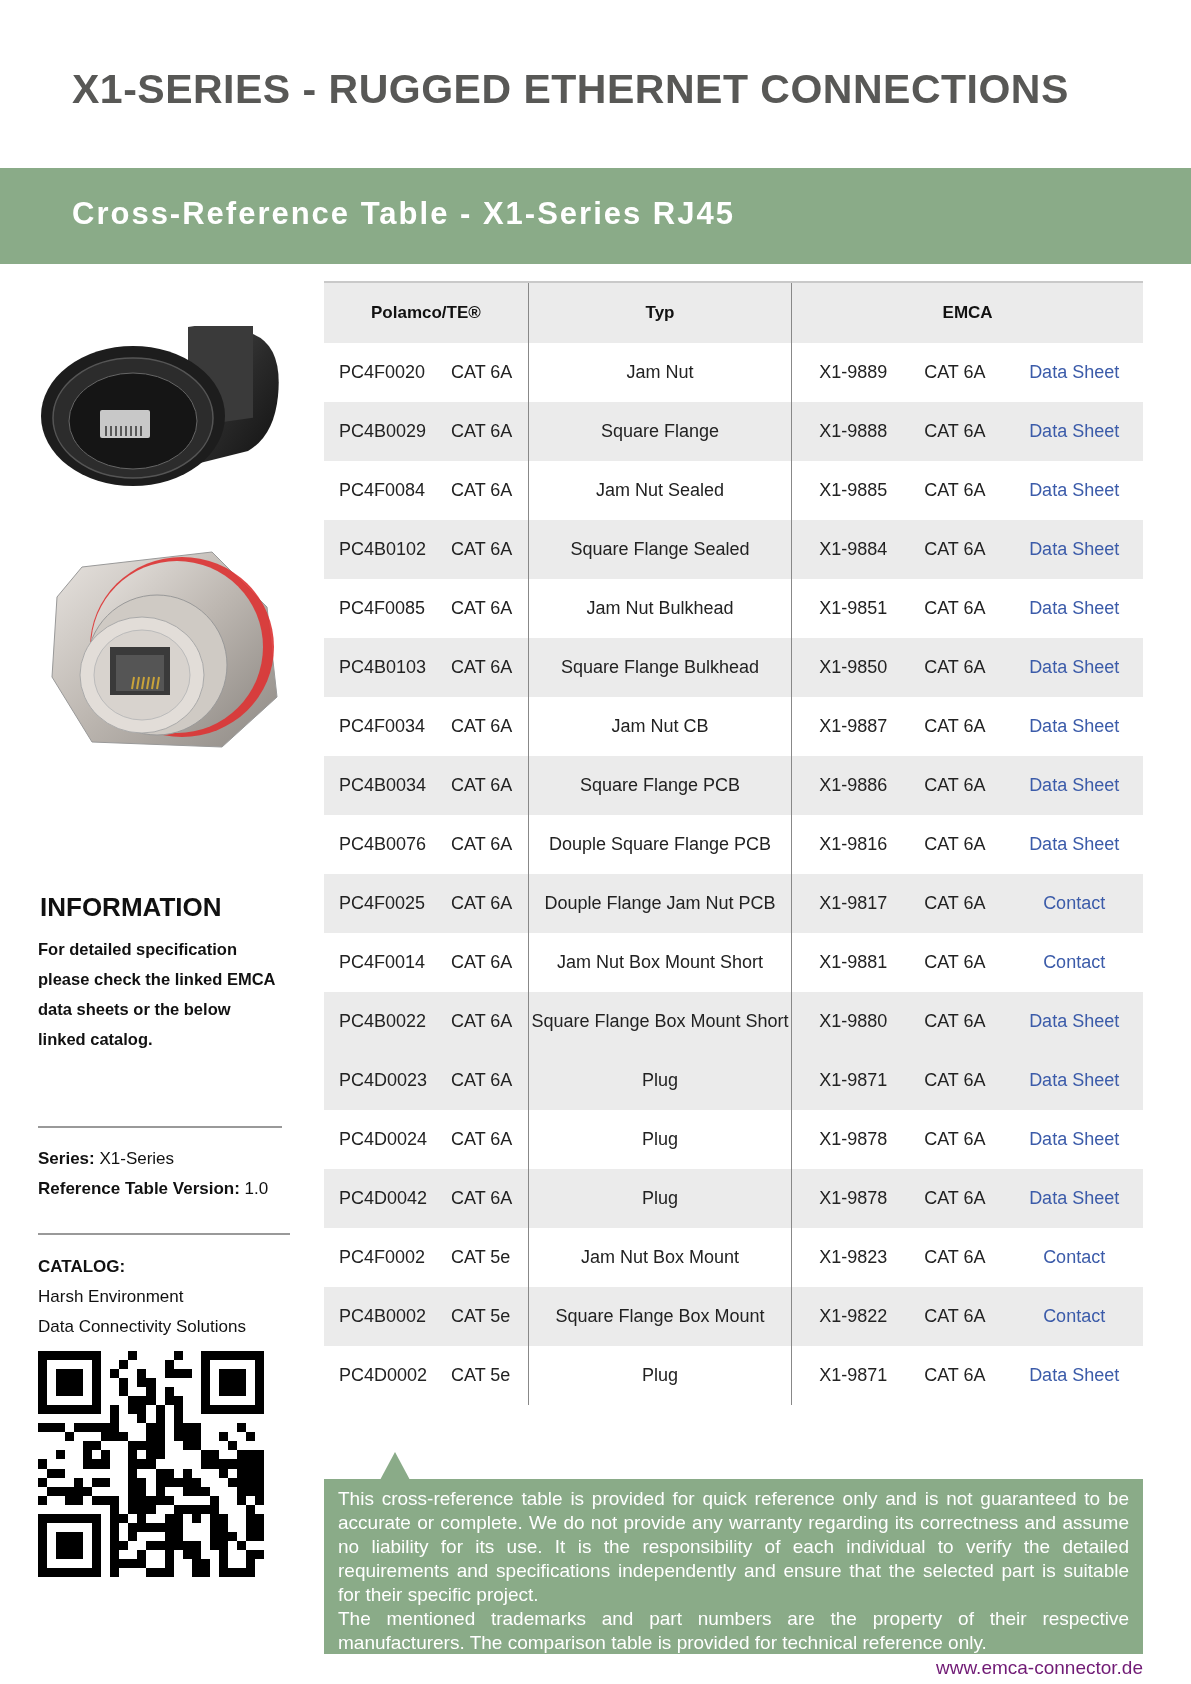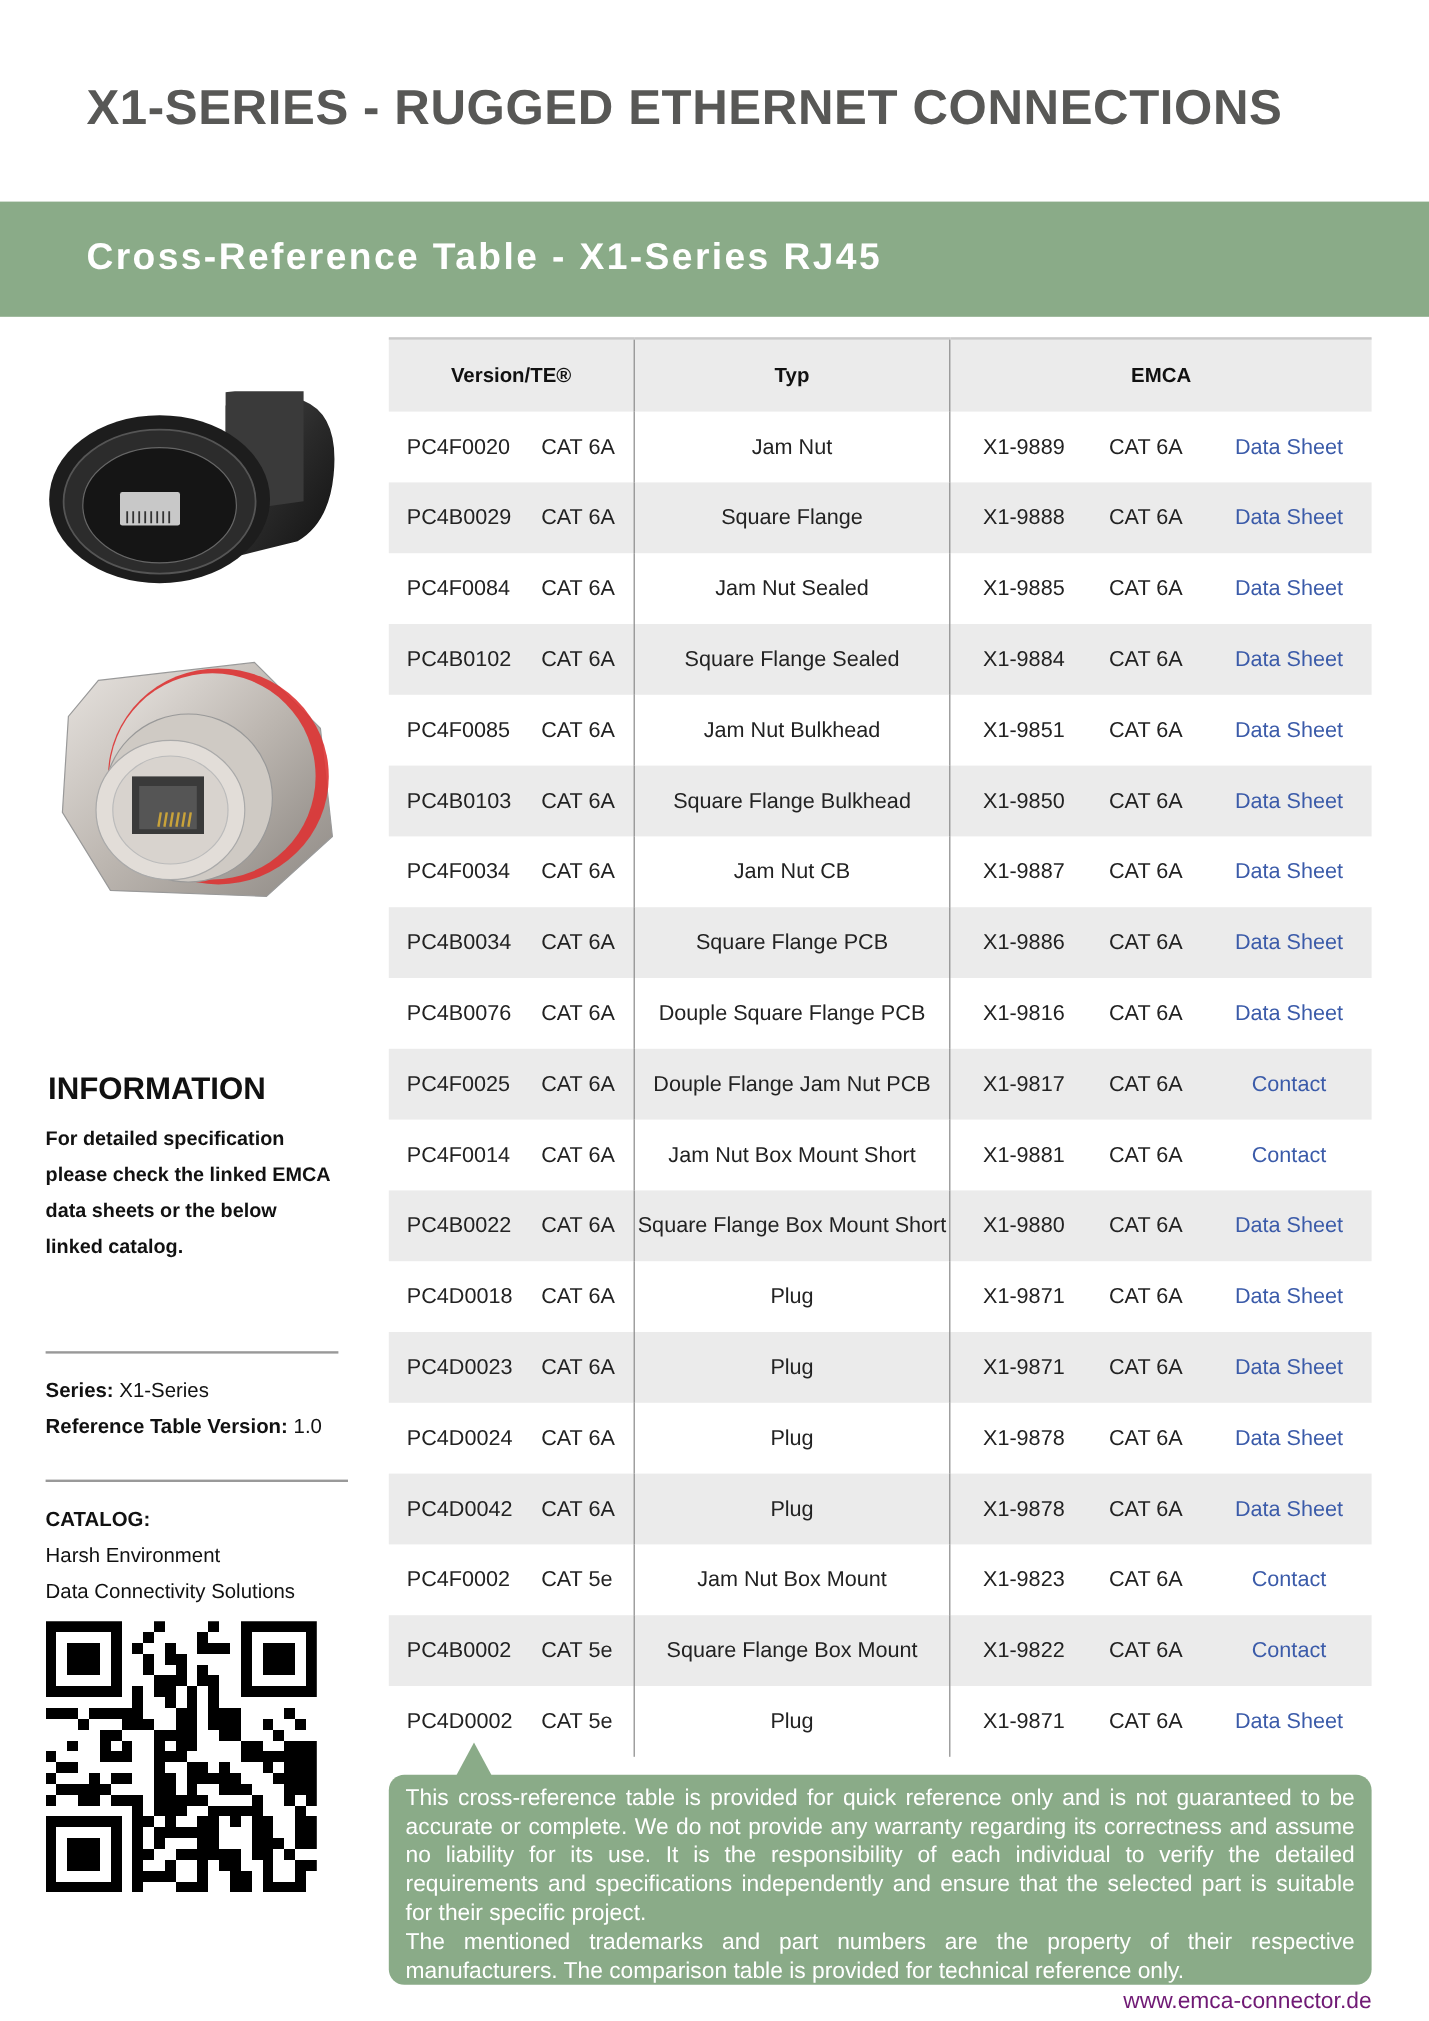--- a/index.html
+++ b/index.html
@@ -22,21 +22,21 @@
   .c-pol { width:204px; }
   .c-typ { width:264px; border-left:1px solid #888; border-right:1px solid #888; text-align:center; }
   .c-emca { width:351px; }
   .pol-wrap, .emca-wrap { display:flex; align-items:center; white-space:nowrap; }
   .pol-wrap span:first-child { width:112px; padding-left:15px; }
   .emca-wrap .e-code { width:105px; padding-left:27px; }
   .emca-wrap .e-cat { width:100px; }
   .emca-wrap .e-link { width:100px; text-align:center; }
   a.link { color:#3b5ba9; }
   .disc-tri { position:absolute; left:380px; top:1452px; width:0; height:0; border-left:15px solid transparent; border-right:15px solid transparent; border-bottom:28px solid #8aab88; }
-  .disc { position:absolute; left:324px; top:1479px; width:819px; height:175px; background:#8aab88; color:#ffffff; font-size:19px; line-height:24px; box-sizing:border-box; padding:8px 14px 0 14px; text-align:justify; hyphens:auto;border-radius:13px; }
+  .disc { position:absolute; left:324px; top:1479px; width:819px; height:175px; background:#8aab88; color:#ffffff; font-size:19px; line-height:24px; box-sizing:border-box; padding:8px 14px 0 14px; text-align:justify; hyphens:auto; }
   .disc p { margin:0; }
   .url { position:absolute; right:48px; top:1657px; font-size:19px; color:#701a75; }
 </style>
 </head>
 <body>
 
 <h1 class="title">X1-SERIES - RUGGED ETHERNET CONNECTIONS</h1>
 
 <div class="band">
   <div class="band-title">Cross-Reference Table - X1-Series RJ45</div>
@@ -209,21 +209,21 @@
       <rect x="17" y="23" width="2" height="2"></rect>
       <rect x="23" y="23" width="1" height="2"></rect>
     <rect x="12" y="24" width="2" height="1"></rect>
       <rect x="21" y="24" width="2" height="1"></rect>
   </g>
 </svg>
 
 <table class="xref">
   <thead>
     <tr>
-      <th class="c-pol">Version/TE®</th>
+      <th class="c-pol">Polamco/TE®</th>
       <th class="c-typ">Typ</th>
       <th class="c-emca">EMCA</th>
     </tr>
   </thead>
   <tbody id="rows">
       <tr>
         <td class="c-pol">
           <div class="pol-wrap">
             <span>PC4F0020</span>
             <span>CAT 6A</span>
@@ -407,36 +407,20 @@
         </td>
         <td class="c-typ">Square Flange Box Mount Short</td>
         <td class="c-emca">
           <div class="emca-wrap">
             <span class="e-code">X1-9880</span>
             <span class="e-cat">CAT 6A</span>
             <span class="e-link"><a class="link">Data Sheet</a></span>
           </div>
         </td>
       </tr>
-      <tr>
-        <td class="c-pol">
-          <div class="pol-wrap">
-            <span>PC4D0018</span>
-            <span>CAT 6A</span>
-          </div>
-        </td>
-        <td class="c-typ">Plug</td>
-        <td class="c-emca">
-          <div class="emca-wrap">
-            <span class="e-code">X1-9871</span>
-            <span class="e-cat">CAT 6A</span>
-            <span class="e-link"><a class="link">Data Sheet</a></span>
-          </div>
-        </td>
-      </tr>
       <tr class="alt">
         <td class="c-pol">
           <div class="pol-wrap">
             <span>PC4D0023</span>
             <span>CAT 6A</span>
           </div>
         </td>
         <td class="c-typ">Plug</td>
         <td class="c-emca">
           <div class="emca-wrap">

